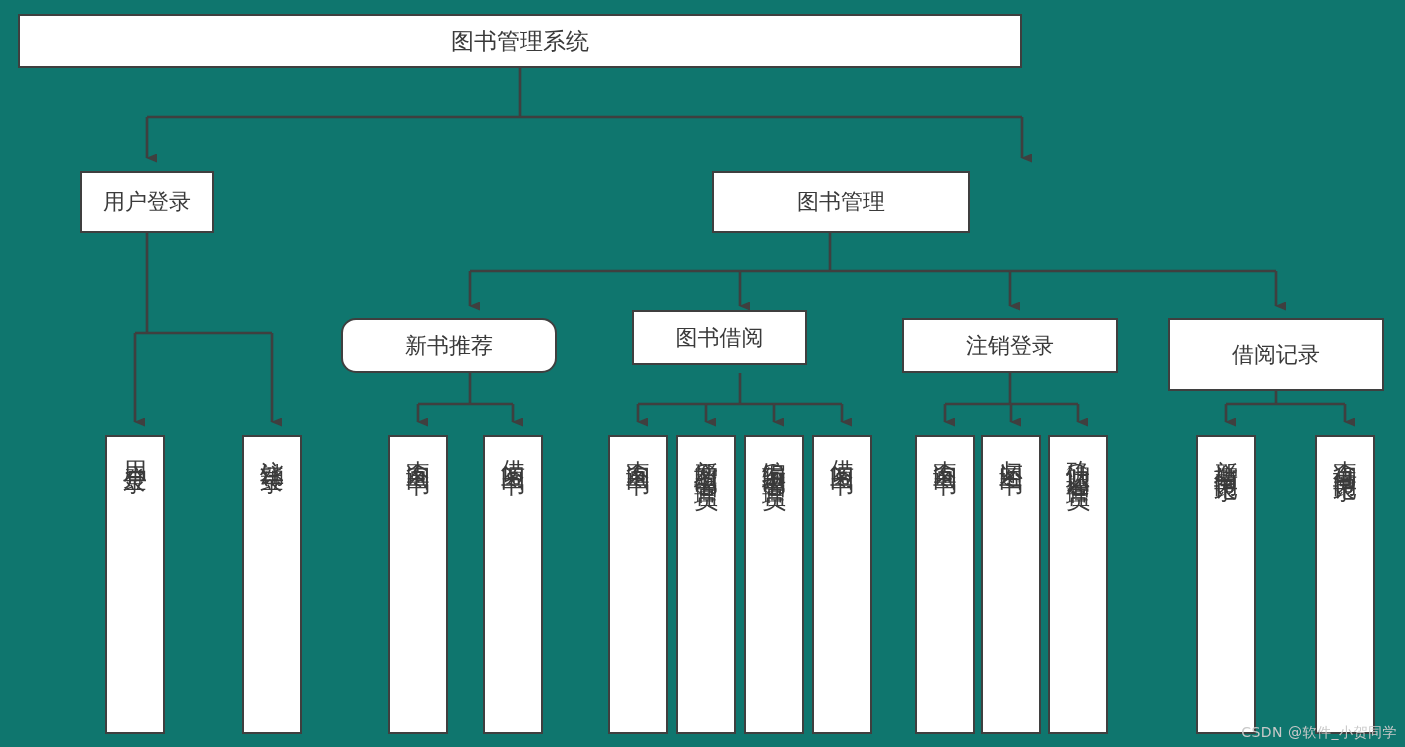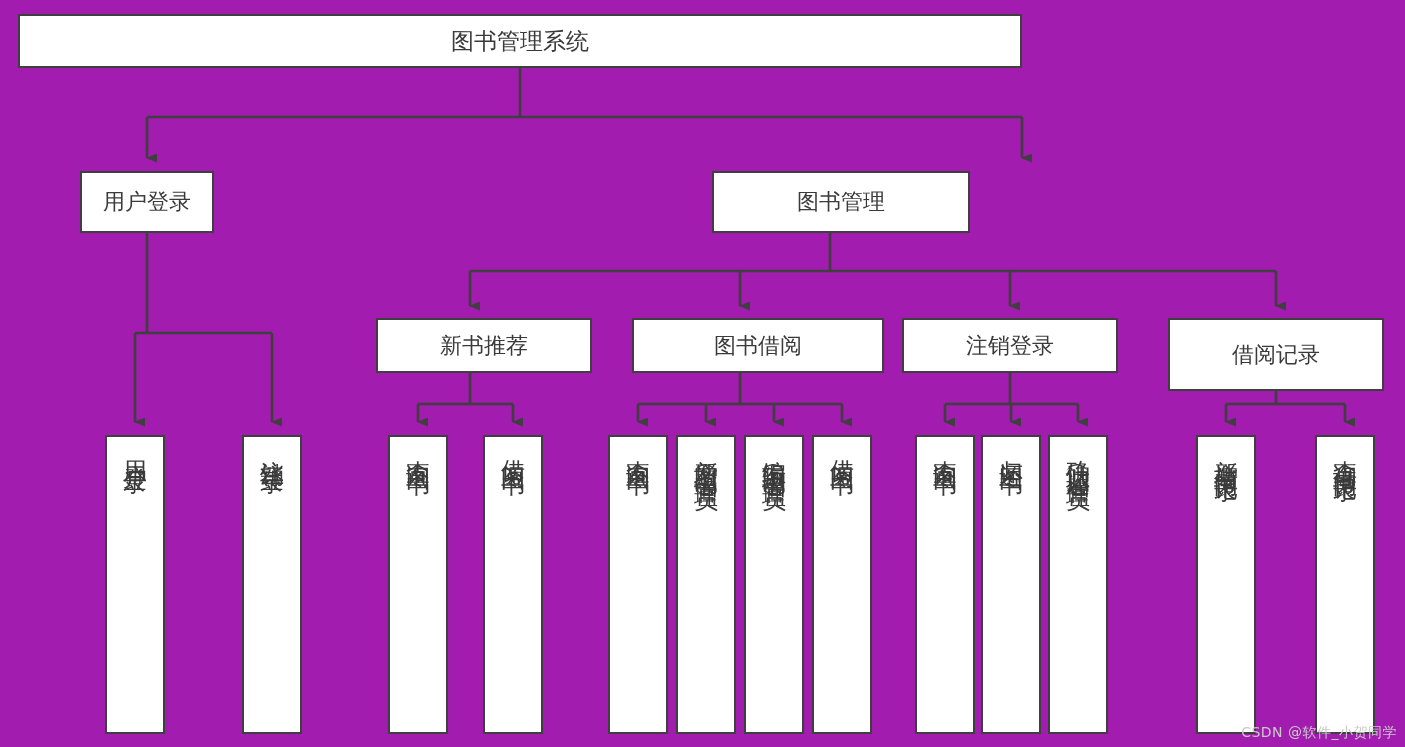--- a/index.html
+++ b/index.html
@@ -5,21 +5,21 @@
   html,body{margin:0;padding:0;background:#ffffff;}
   body{
     font-family:"DejaVu Sans","Liberation Sans",sans-serif;
     color:#3d3d3d;
     -webkit-font-smoothing:antialiased;
   }
   #canvas{
     position:relative;
     width:1405px;
     height:747px;
-    background:#a21caf;
+    background:#0f766e;
     overflow:hidden;
   }
   #edges{
     position:absolute;
     left:0; top:0;
     width:1405px;
     height:747px;
     pointer-events:none;
   }
   .node{
@@ -125,24 +125,24 @@
     <span class="label">图书管理系统</span>
   </div>
 
   <div class="node h" style="left:80px; top:171px; width:134px; height:62px;">
     <span class="label">用户登录</span>
   </div>
   <div class="node h" style="left:712px; top:171px; width:258px; height:62px;">
     <span class="label">图书管理</span>
   </div>
 
-  <div class="node h" style="left:376px; top:318px; width:216px; height:55px;">
+  <div class="node h" style="left:341px; top:318px; width:216px; height:55px;border-radius:15px;">
     <span class="label">新书推荐</span>
   </div>
-  <div class="node h" style="left:632px; top:318px; width:252px; height:55px;">
+  <div class="node h" style="left:632px; top:310px; width:175px; height:55px;">
     <span class="label">图书借阅</span>
   </div>
   <div class="node h" style="left:902px; top:318px; width:216px; height:55px;">
     <span class="label">注销登录</span>
   </div>
   <div class="node h" style="left:1168px; top:318px; width:216px; height:73px;">
     <span class="label">借阅记录</span>
   </div>
 
   <div class="node v" style="left:105px; top:435px; width:60px; height:299px;">

